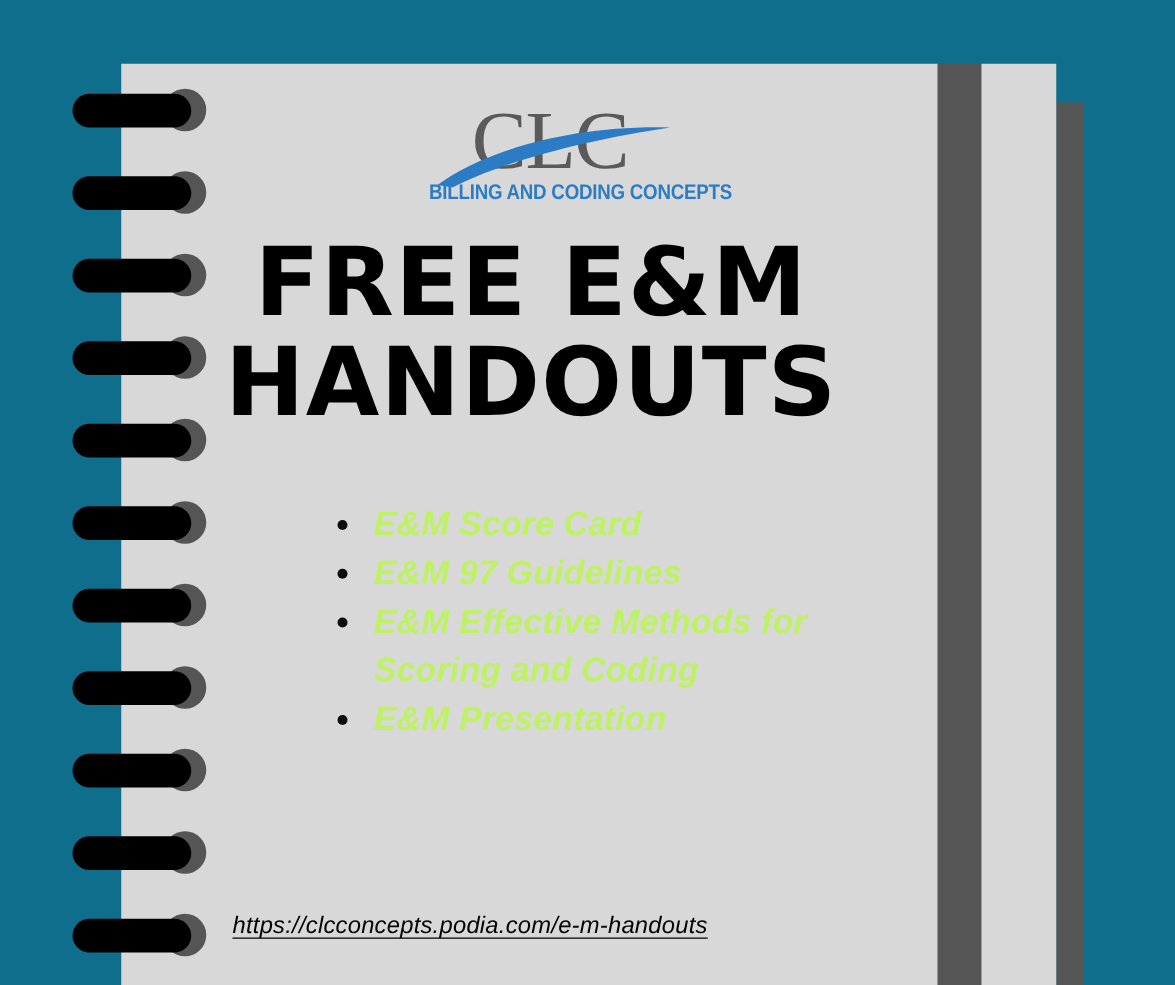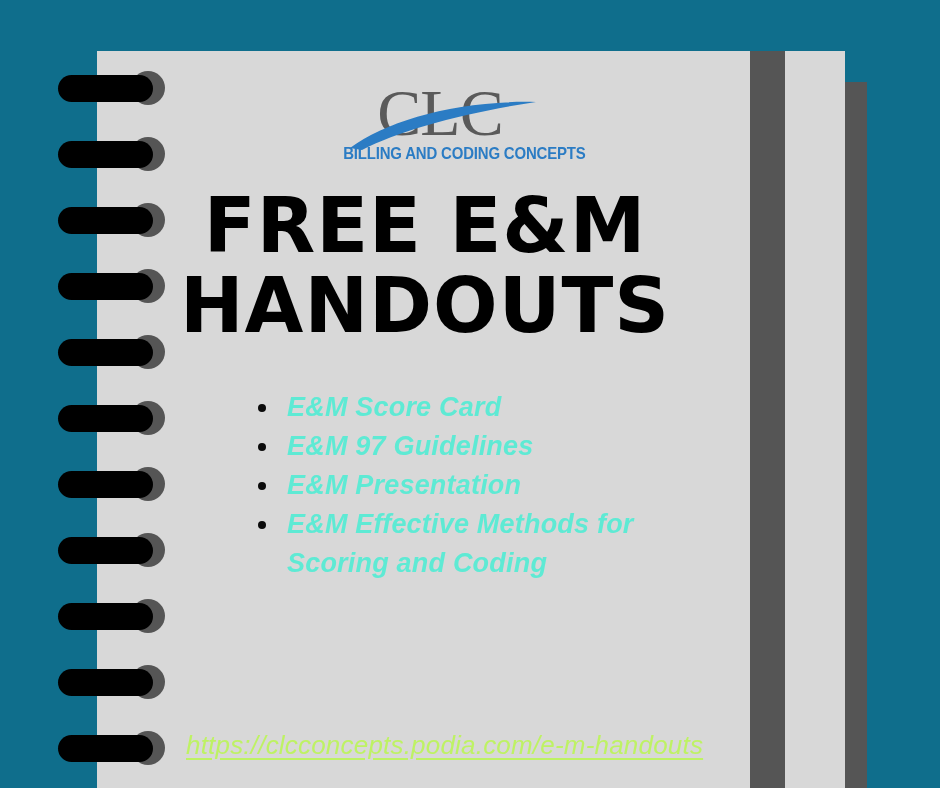--- a/index.html
+++ b/index.html
@@ -157,24 +157,24 @@
     display: block;
     white-space: nowrap;
   }
 
   
   .bullets {
     position: absolute;
     left: 248px;
     top: 388px;
     width: 440px;
-    margin: 0;
+    margin: 12px;
     padding: 0;
     list-style: none;
-    color: #5eead4;
+    color: #bef264;
     font-family: "Liberation Sans", sans-serif;
     font-weight: bold;
     font-style: italic;
     font-size: 27px;
     line-height: 39px;
     letter-spacing: 0.2px;
   }
   .bullets li {
     position: relative;
     padding-left: 39px;
@@ -187,24 +187,24 @@
     height: 8px;
     border-radius: 50%;
     background: #0b0b0b;
   }
 
   
   .url {
     position: absolute;
     left: 186px;
     top: 730px;
-    color: #bef264;
+    color: #000000;
     font-family: "Liberation Sans", sans-serif;
     font-style: italic;
-    font-size: 26px;
+    font-size: 19px;
     letter-spacing: 0.2px;
     text-decoration: underline;
     text-underline-offset: 4px;
     white-space: nowrap;
     text-align: center;
   }
 </style>
 </head>
 <body>
 
@@ -273,19 +273,19 @@
   </div>
 
   <div class="headline">
     <span class="hl-line">FREE E&amp;M</span>
     <span class="hl-line">HANDOUTS</span>
   </div>
 
   <ul class="bullets" id="bullets">
       <li><span class="dot"></span><span>E&amp;M Score Card</span></li>
       <li><span class="dot"></span><span>E&amp;M 97 Guidelines</span></li>
+      <li><span class="dot"></span><span>E&amp;M Effective Methods for Scoring and Coding</span></li>
       <li><span class="dot"></span><span>E&amp;M Presentation</span></li>
-      <li><span class="dot"></span><span>E&amp;M Effective Methods for Scoring and Coding</span></li>
     </ul>
 
   <a class="url" href="#">https://clcconcepts.podia.com/e-m-handouts</a>
 
 </div>
 
 </body></html>

